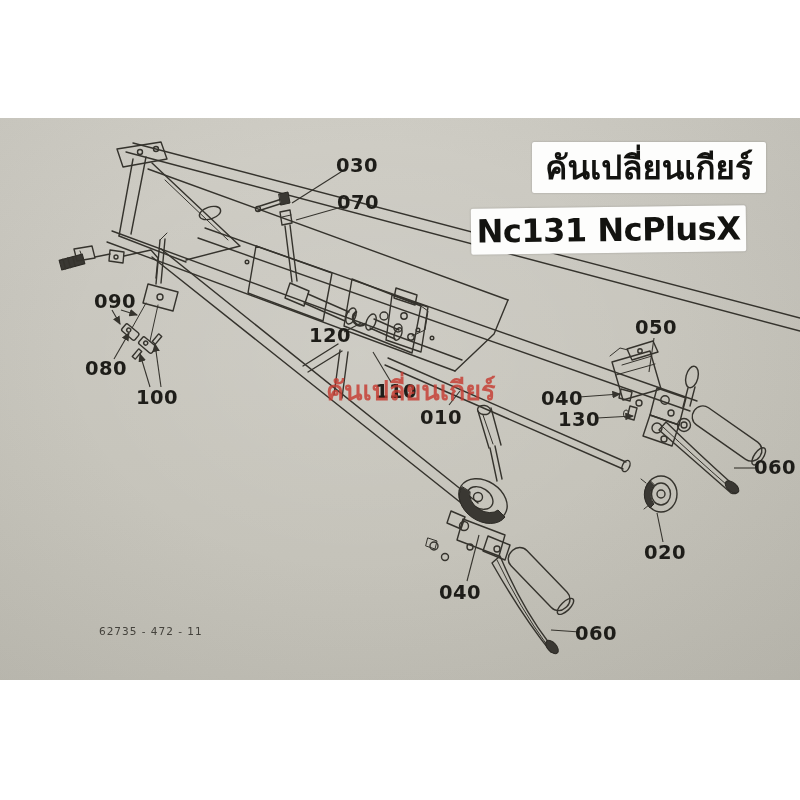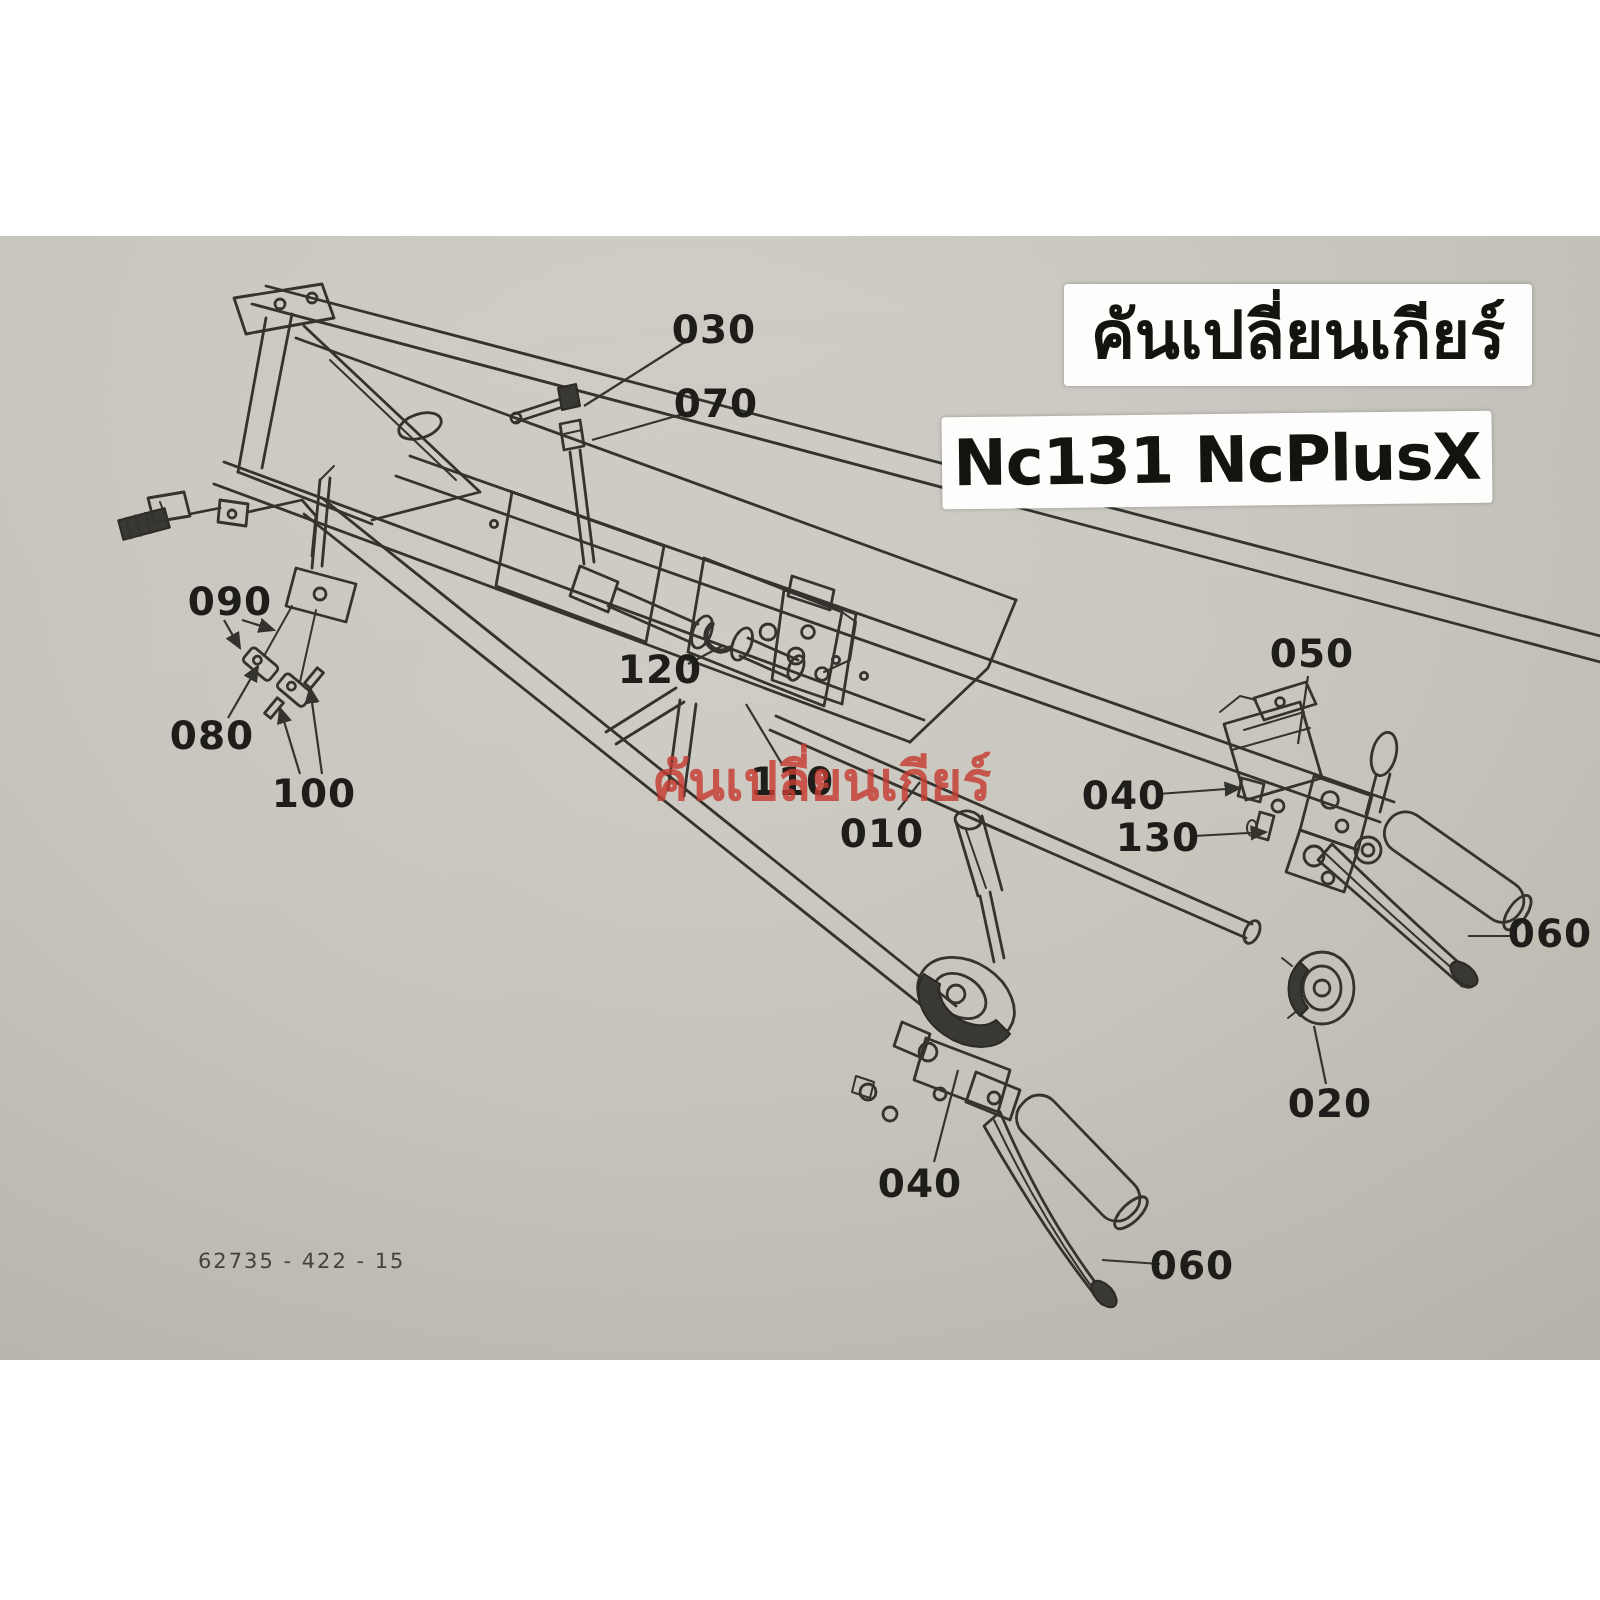--- a/index.html
+++ b/index.html
@@ -240,14 +240,14 @@
 
   <div class="title-box title-thai">
     <span>คันเปลี่ยนเกียร์</span>
   </div>
   <div class="title-box title-model">
     <span>Nc131 NcPlusX</span>
   </div>
 
   <div class="watermark">คันเปลี่ยนเกียร์</div>
 
-  <div class="drawing-number">62735 - 422 - 15</div>
+  <div class="drawing-number">62735 - 472 - 11</div>
 </div>
 
 </body></html>

